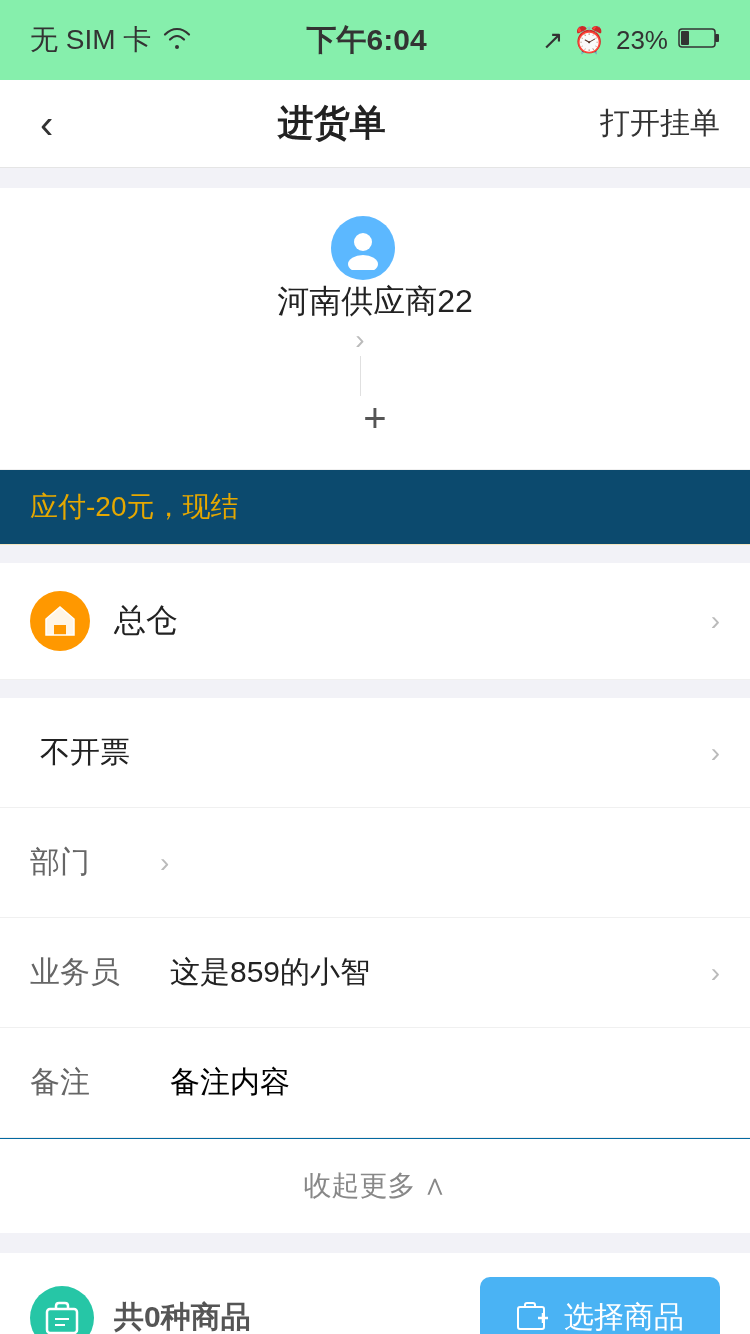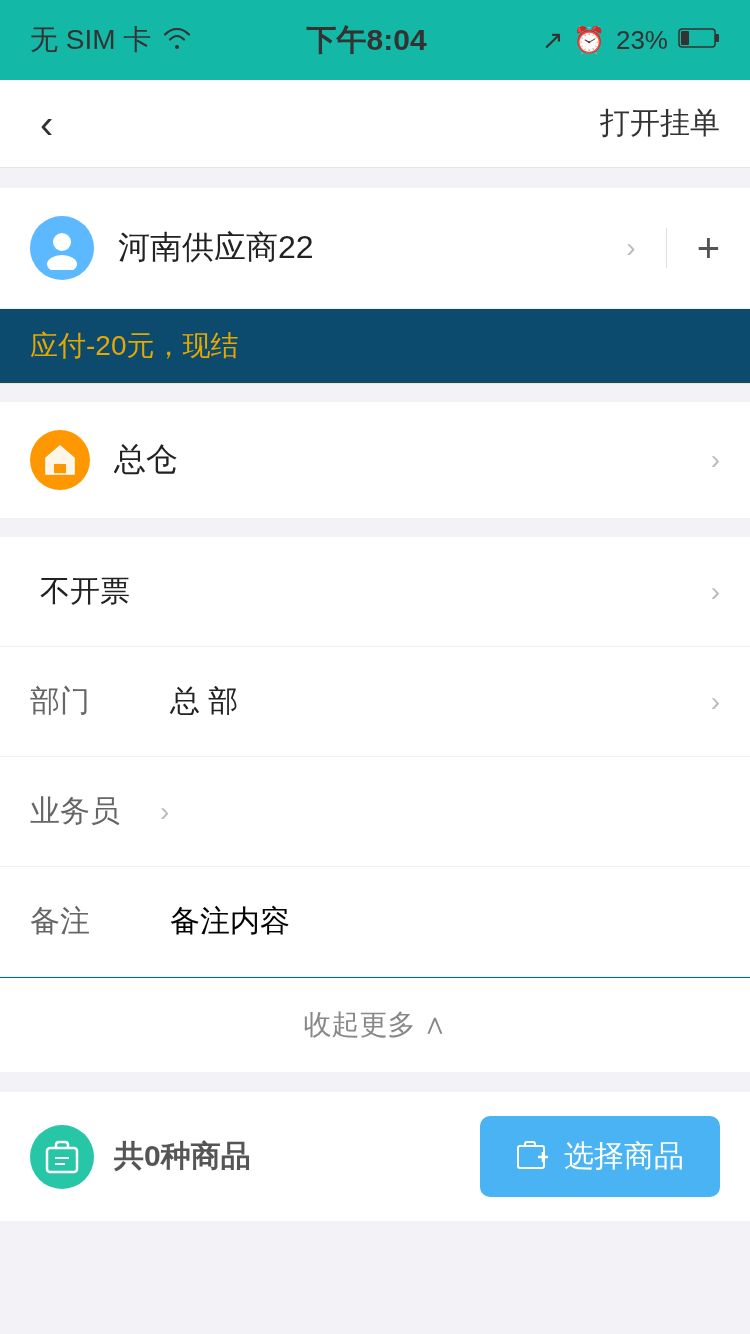--- a/index.html
+++ b/index.html
@@ -13,21 +13,21 @@
       color: #333;
     }
 
     
     .status-bar {
       display: flex;
       align-items: center;
       justify-content: space-between;
       height: 80px;
       padding: 0 30px;
-      background: #14b8a6;
+      background: #86efac;
       font-size: 28px;
       font-weight: 500;
     }
     .status-left { display: flex; align-items: center; gap: 12px; }
     .status-center { font-size: 30px; font-weight: 600; }
     .status-right { display: flex; align-items: center; gap: 10px; font-size: 26px; }
 
     
     .nav-bar {
       display: flex;
@@ -68,20 +68,21 @@
       margin-bottom: 0;
     }
 
     
     .supplier-row {
       display: flex;
       align-items: center;
       padding: 28px 30px;
       background: #fff;
       border-bottom: 1px solid #f0f0f0;
+      flex-direction: column;
     }
     .supplier-avatar {
       width: 64px;
       height: 64px;
       border-radius: 50%;
       background: #5cb8ff;
       display: flex;
       align-items: center;
       justify-content: center;
       margin-right: 24px;
@@ -275,37 +276,38 @@
   <div class="status-left">
     <span>无 SIM 卡</span>
     <span>
       <svg width="28" height="22" viewBox="0 0 28 22" fill="none">
         <path d="M14 18a2 2 0 1 1 0 4 2 2 0 0 1 0-4z" fill="#333"></path>
         <path d="M7 12.5C9.1 10.4 11.4 9 14 9s4.9 1.4 7 3.5" stroke="#333" stroke-width="2.2" fill="none" stroke-linecap="round"></path>
         <path d="M2 7.5C5.6 3.9 9.6 2 14 2s8.4 1.9 12 5.5" stroke="#333" stroke-width="2.2" fill="none" stroke-linecap="round"></path>
       </svg>
     </span>
   </div>
-  <div class="status-center">下午8:04</div>
+  <div class="status-center">下午6:04</div>
   <div class="status-right">
     <span>↗</span>
     <span>⏰</span>
     <span>23%</span>
     <span>
       <svg width="42" height="22" viewBox="0 0 42 22">
         <rect x="1" y="2" width="36" height="18" rx="3" ry="3" stroke="#333" stroke-width="1.5" fill="none"></rect>
         <rect x="37" y="7" width="4" height="8" rx="1" fill="#333"></rect>
         <rect x="3" y="4" width="8" height="14" rx="1" fill="#333"></rect>
       </svg>
     </span>
   </div>
 </div>
 
 <div class="nav-bar">
   <div class="nav-back">‹</div>
+  <div class="nav-title">进货单</div>
   <div class="nav-action">打开挂单</div>
 </div>
 
 <div class="section-gap"></div>
 
 <div class="card">
   <div class="supplier-row">
     <div class="supplier-avatar">
       <svg viewBox="0 0 44 44">
         <circle cx="22" cy="16" r="9" fill="#fff"></circle>
@@ -341,26 +343,26 @@
 
 <div class="form-section">
 
   <div class="form-row">
     <span class="form-value">不开票</span>
     <span class="chevron-right">›</span>
   </div>
 
   <div class="form-row">
     <span class="form-label">部门</span>
-    <span class="form-value">总 部</span>
     <span class="chevron-right">›</span>
   </div>
 
   <div class="form-row">
     <span class="form-label">业务员</span>
+    <span class="form-value">这是859的小智</span>
     <span class="chevron-right">›</span>
   </div>
 
   <div class="form-row">
     <span class="form-label">备注</span>
     <span class="form-value placeholder">备注内容</span>
   </div>
 
   <div class="collapse-bar">
     <span class="collapse-text">收起更多 ∧</span>

